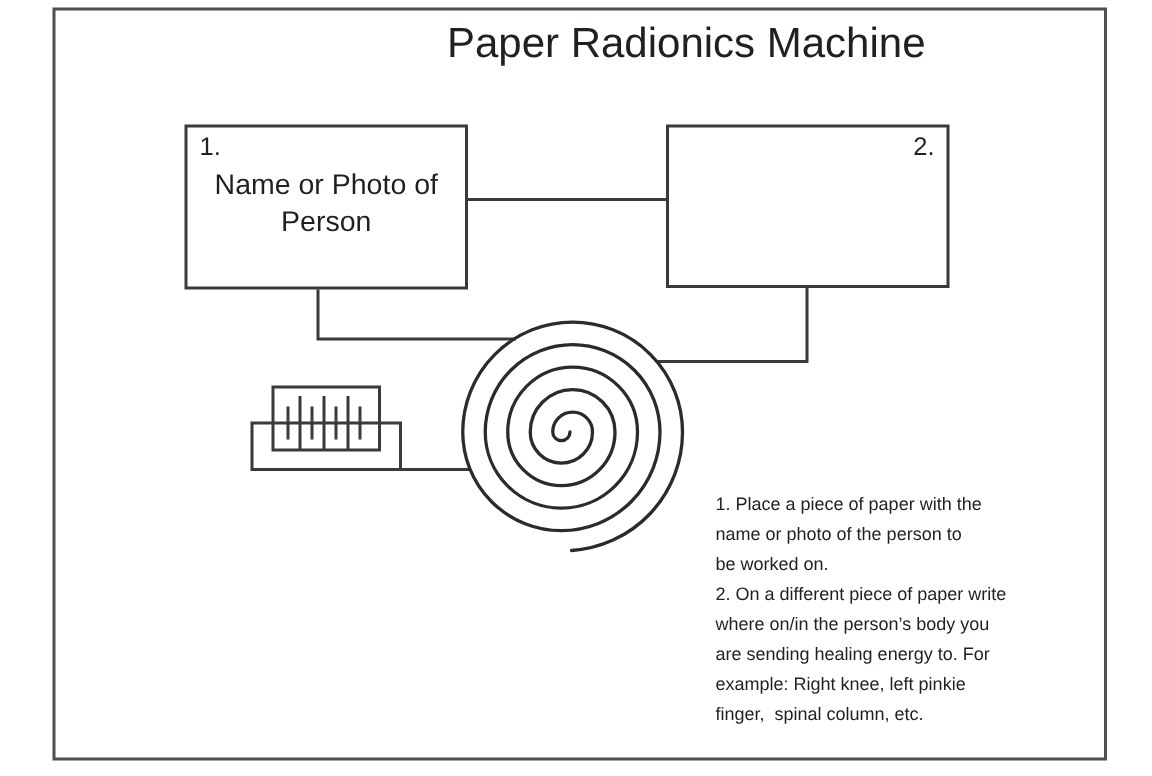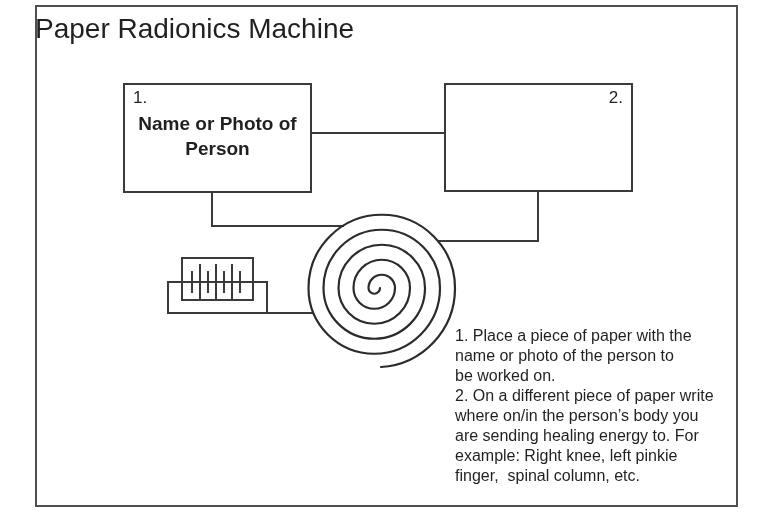--- a/index.html
+++ b/index.html
@@ -16,21 +16,21 @@
     position: absolute;
     left: 35px; top: 5px;
     width: 699px; height: 498px;
     border: 2px solid #4f4f4f;
     background: transparent;
   }
   .title {
     position: absolute;
     left: 35px; top: 13px;
     width: 582px;
-    text-align: left;
+    text-align: right;
     font-size: 28px;
     letter-spacing: 0px;
   }
   .box {
     position: absolute;
     border: 2px solid #3a3a3a;
     background: #ffffff;
     box-sizing: border-box;
   }
   .box-source { left: 123px; top: 83px; width: 189px; height: 110px; }
@@ -38,27 +38,27 @@
   .box-num { position: absolute; font-size: 17px; top: 3px; }
   .num-left  { left: 8px; }
   .num-right { right: 8px; }
   .box-text {
     width: 100%;
     text-align: center;
     font-size: 19px;
     line-height: 25px;
     white-space: pre;
   }
-  .box-source .box-text { margin-top: 26px; font-weight: bold; }
+  .box-source .box-text { margin-top: 26px; }
   .box-target .box-text { margin-top: 13px; }
   .graphics { position: absolute; left: 0; top: 0; }
   .instructions {
     position: absolute;
-    left: 455px; top: 326px;
-    font-size: 16px;
+    left: 477px; top: 326px;
+    font-size: 12px;
     line-height: 20px;
     white-space: pre;
   }
   .url {
     position: absolute;
     left: 56px; top: 427px;
     font-size: 21px;
   }
 </style>
 </head>

